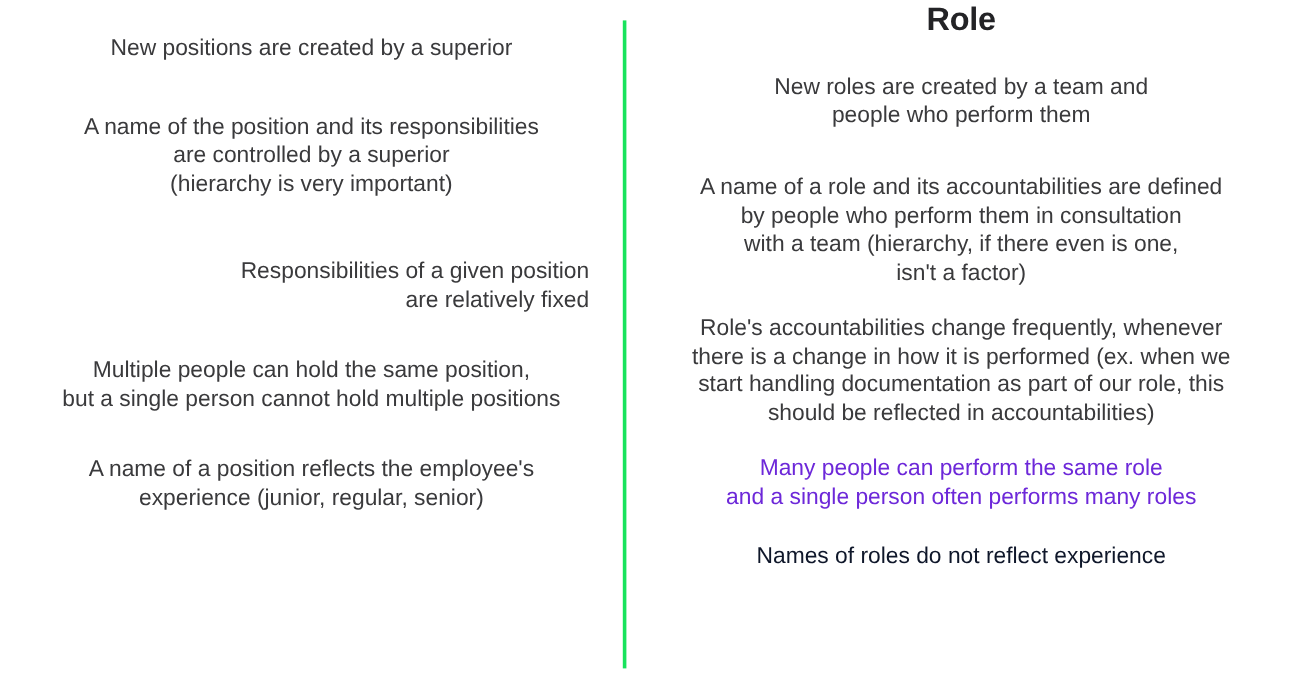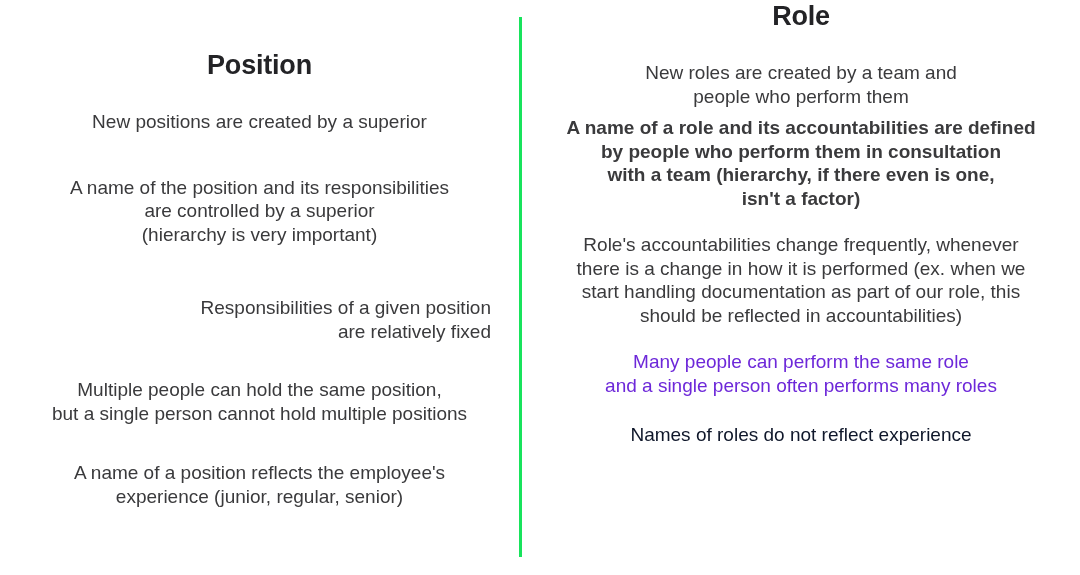--- a/index.html
+++ b/index.html
@@ -82,34 +82,33 @@
   
   #column-position .block { margin: 0 0 0 0; }
   #column-position .block:nth-child(1) { margin-top: 29px; }
   #column-position .block:nth-child(2) { margin-top: 42px; }
   #column-position .block:nth-child(3) { margin-top: 50px; text-align: right; }
   #column-position .block:nth-child(4) { margin-top: 35px; }
   #column-position .block:nth-child(5) { margin-top: 36px; }
 
   #column-role .block { margin: 0 0 0 0; }
   #column-role .block:nth-child(1) { margin-top: 29px; }
-  #column-role .block:nth-child(2) { margin-top: 8px; font-weight: bold; }
+  #column-role .block:nth-child(2) { margin-top: 37px; }
   #column-role .block:nth-child(3) { margin-top: 23px; }
   #column-role .block:nth-child(4) { margin-top: 23px; }
   #column-role .block:nth-child(5) { margin-top: 26px; }
 </style>
 </head>
 <body>
 
 <div id="slide" style="background: rgb(255, 255, 255);">
 
   <div id="divider" style="background: rgb(24, 227, 92);"></div>
 
   <section class="column" id="column-position">
-    <h1 class="col-title" style="color: rgb(35, 35, 38);">Position</h1>
     <div class="blocks">
       <p class="block" style="color: rgb(58, 58, 60);">New positions are created by a superior</p>
       <p class="block" style="color: rgb(58, 58, 60);">A name of the position and its responsibilities
 are controlled by a superior
 (hierarchy is very important)</p>
       <p class="block" style="color: rgb(58, 58, 60);">Responsibilities of a given position
 are relatively fixed</p>
       <p class="block" style="color: rgb(58, 58, 60);">Multiple people can hold the same position,
 but a single person cannot hold multiple positions</p>
       <p class="block" style="color: rgb(58, 58, 60);">A name of a position reflects the employee's

